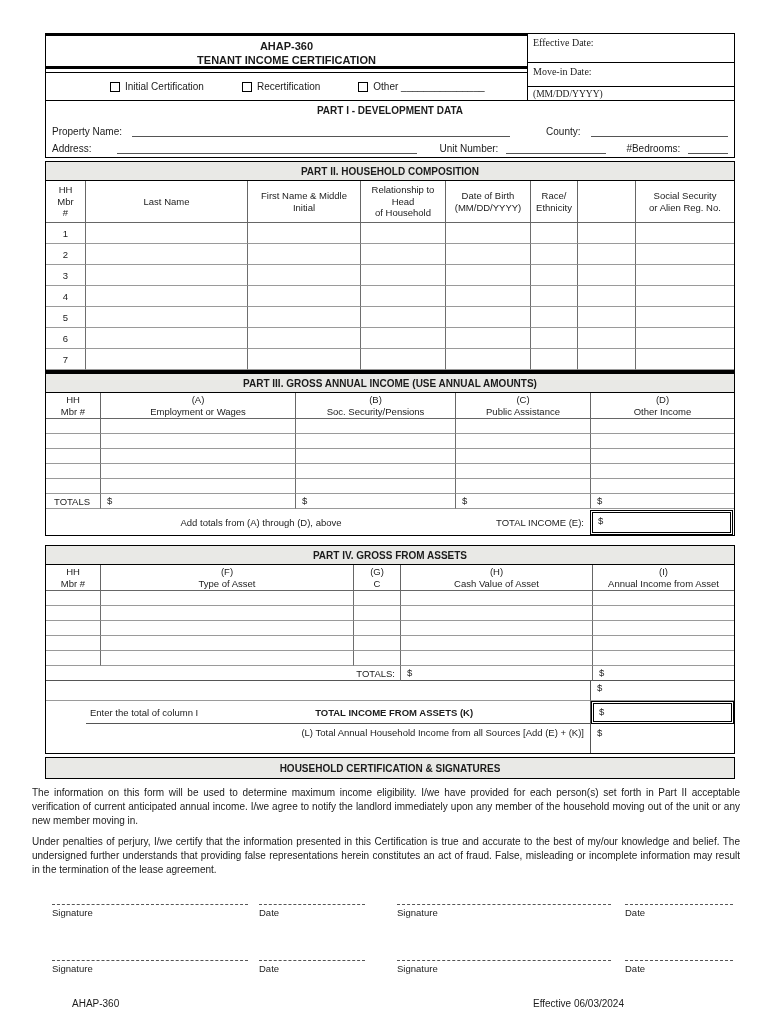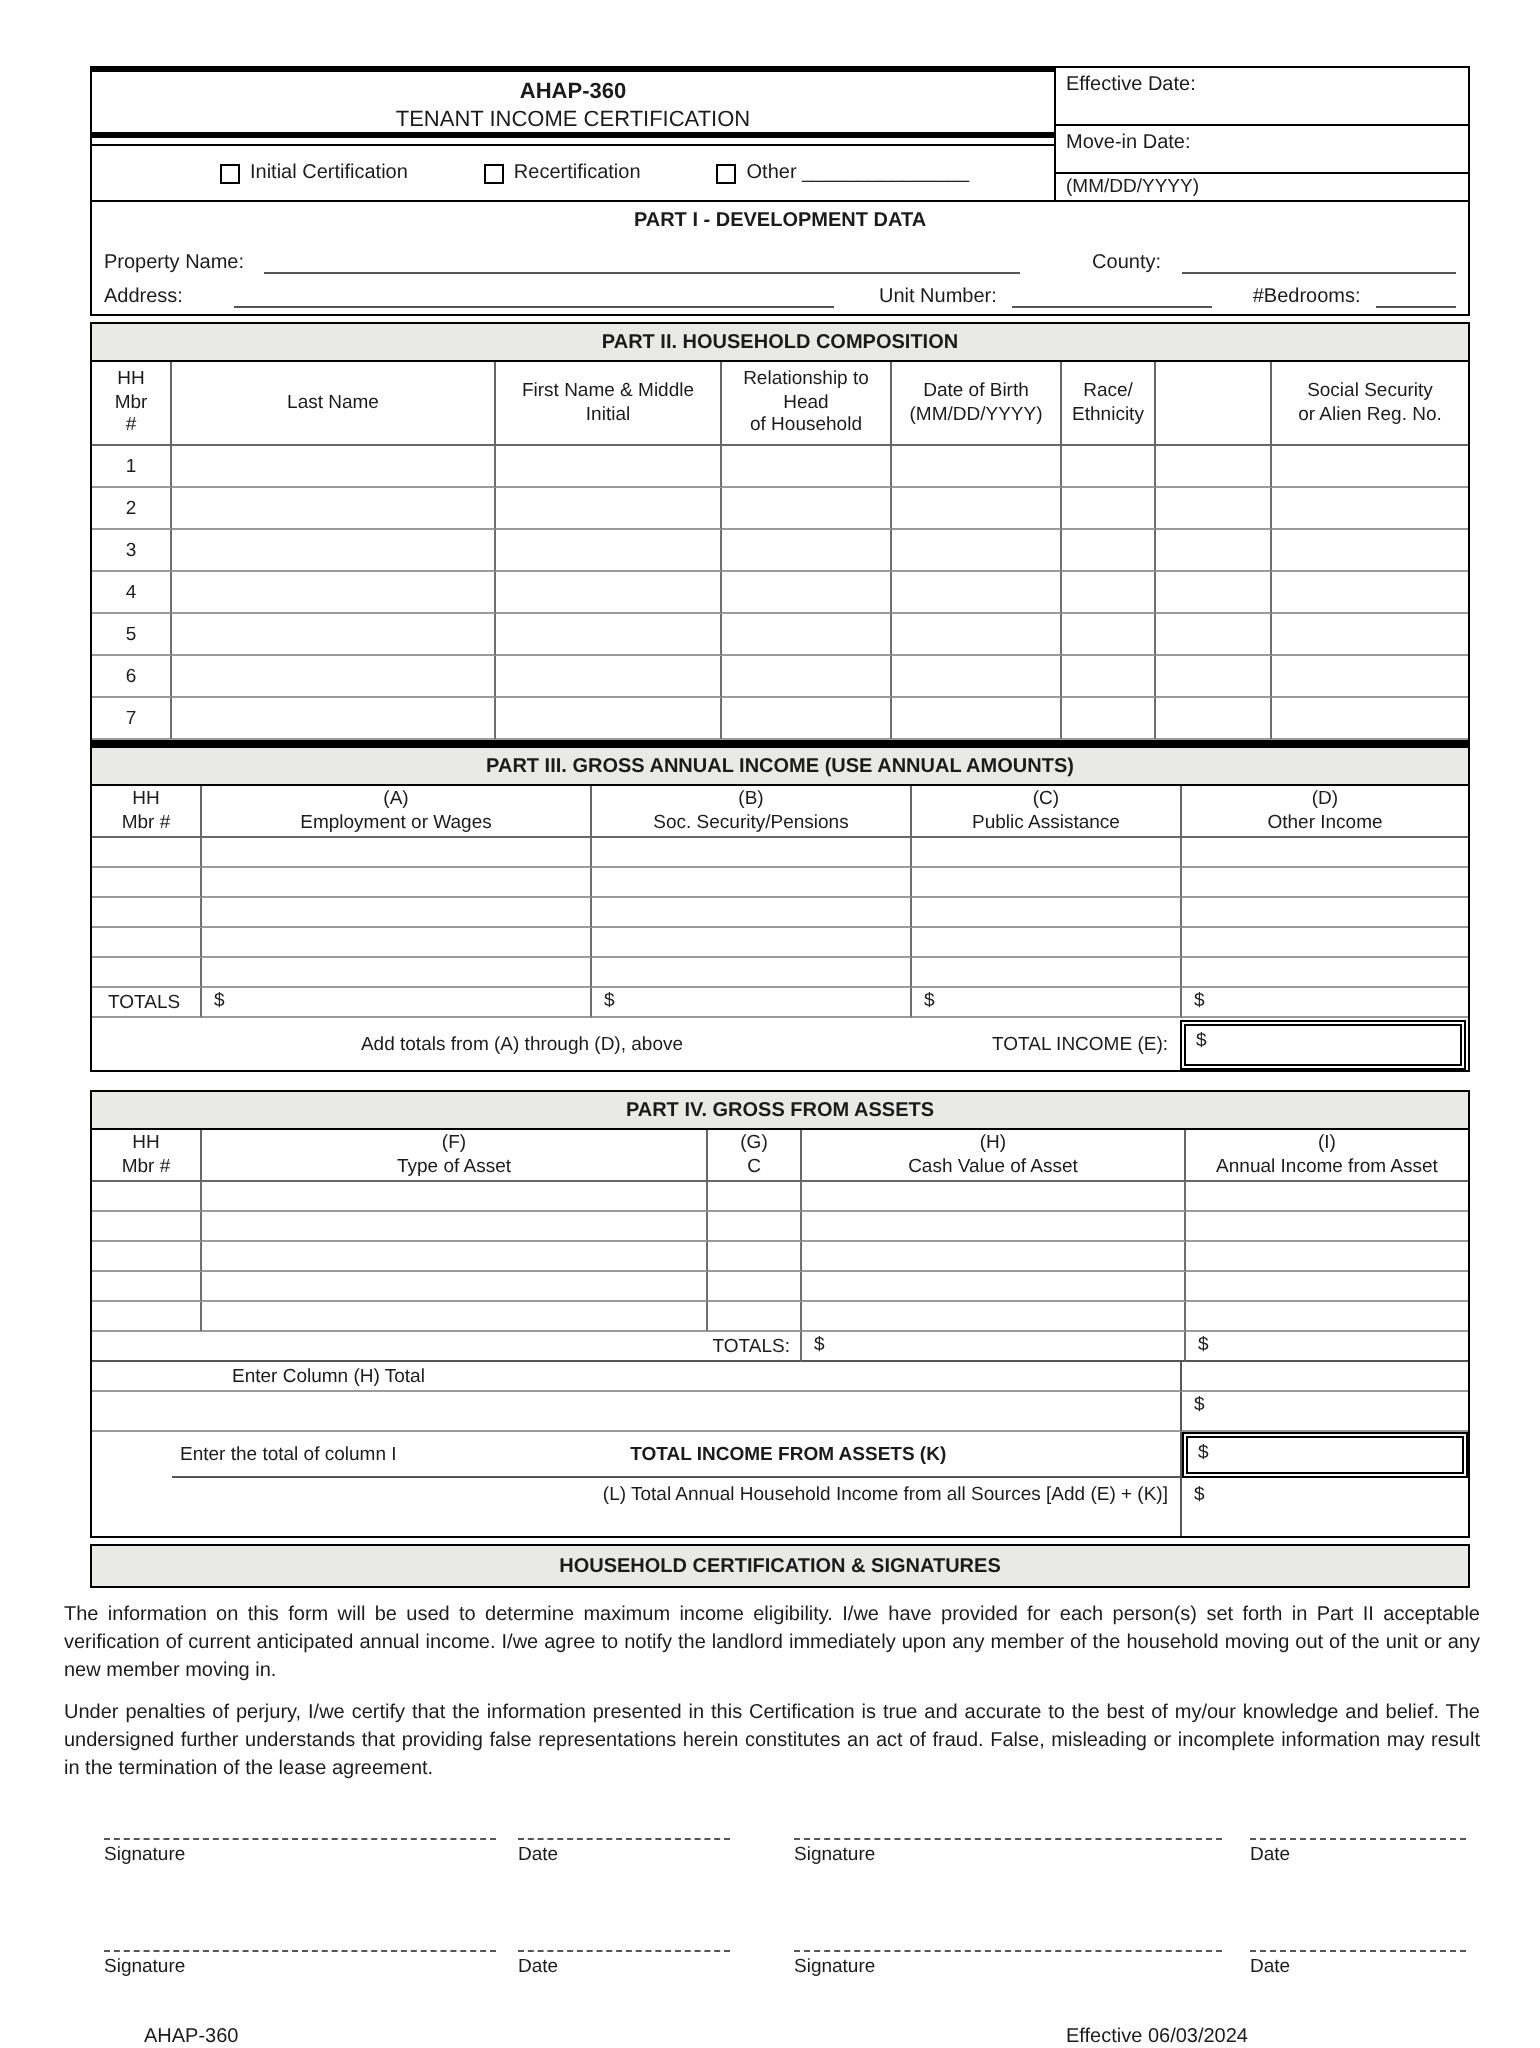--- a/index.html
+++ b/index.html
@@ -6,25 +6,25 @@
   html,body { width: 770px; height: 1024px; background: #fff; overflow: hidden; }
   body { font-family: "Liberation Sans", sans-serif; color: #1b1b1b; }
   .page { position: relative; width: 770px; height: 1024px; padding-top: 33px; }
   .form { width: 690px; margin-left: 45px; }
 
   
   .hdr { display: flex; }
   .hdr-left { width: 483px; border: 1.5px solid #000; border-top: 3px solid #000; }
   .hdr-title { text-align: center; padding: 4px 0 3px; border-bottom: 1px solid #000; }
   .hdr-title .t1 { font-weight: bold; font-size: 11px; }
-  .hdr-title .t2 { font-weight: normal; font-size: 11px; margin-top: 2px; }
+  .hdr-title .t2 { font-weight: bold; font-size: 11px; margin-top: 2px; }
   .hdr-checks { display: flex; align-items: center; height: 27px; padding-left: 64px; font-size: 10px; }
   .chk-item { display: flex; align-items: center; margin-right: 38px; white-space: nowrap; }
   .chk-box { width: 10px; height: 10px; border: 1.2px solid #000; margin-right: 5px; flex: none; }
-  .hdr-right { width: 207px; border: 1.5px solid #000; border-left: none; display: flex; flex-direction: column; font-size: 10px; }
+  .hdr-right { width: 207px; border: 1.5px solid #000; border-left: none; display: flex; flex-direction: column; font-size: 10px; font-family: Liberation Serif, serif; }
   .hdr-right .dr1 { height: 29px; border-bottom: 1px solid #000; padding: 3px 0 0 5px; }
   .hdr-right .dr2 { height: 24px; border-bottom: 1px solid #000; padding: 3px 0 0 5px; }
   .hdr-right .dr3 { flex: 1; padding: 0 0 0 5px; font-size: 9.5px; display:flex; align-items:center; }
 
   
   .part1 { border: 1.5px solid #000; border-top: none; height: 57px; padding-top: 4px; }
   .part1-title { text-align: center; font-weight: bold; font-size: 10px; margin-bottom: 4px; }
   .p1row { display: flex; align-items: flex-end; height: 17px; padding: 0 6px; font-size: 10px; white-space: nowrap; }
   .uline { border-bottom: 1px solid #555; height: 12px; }
 
@@ -323,24 +323,20 @@
         <div class="cell r15"></div>
         <div class="cell r15"></div>
         <div class="cell r15"></div>
         <div class="cell r15 last"></div>
 
       <div class="cell r15 totlbl right" style="grid-column: 1 / span 3; border-bottom:1px solid #555;">TOTALS:</div>
       <div class="cell r15 dollar" style="border-bottom:1px solid #555;">$</div>
       <div class="cell r15 dollar last" style="border-bottom:1px solid #555;">$</div>
     </div>
 
-    <div class="prow" style="border:1.5px solid #000; border-top:none; border-bottom:none; height:15px;">
-      <div class="lcell bline" style="padding:2px 0 0 70px;">Enter Column (H) Total</div>
-      <div class="rcell bline"></div>
-    </div>
     <div class="prow" style="border:1.5px solid #000; border-top:none; border-bottom:none; height:20px;">
       <div class="lcell bline"></div>
       <div class="rcell bline dollar">$</div>
     </div>
     <div class="prow krow" style="border:1.5px solid #000; border-top:none; border-bottom:none; height:23px;">
       <div class="lcell" style="display:flex; align-items:center; height:100%; border-bottom:1px solid #555;margin-left:40px;">
         <span style="padding-left:4px;">Enter the total of column I</span>
         <span class="klbl" style="flex:1; text-align:center;">TOTAL INCOME FROM ASSETS (K)</span>
       </div>
       <div class="rcell" style="border:3px double #000; height:23px; padding:2px 0 0 5px;">$</div>

